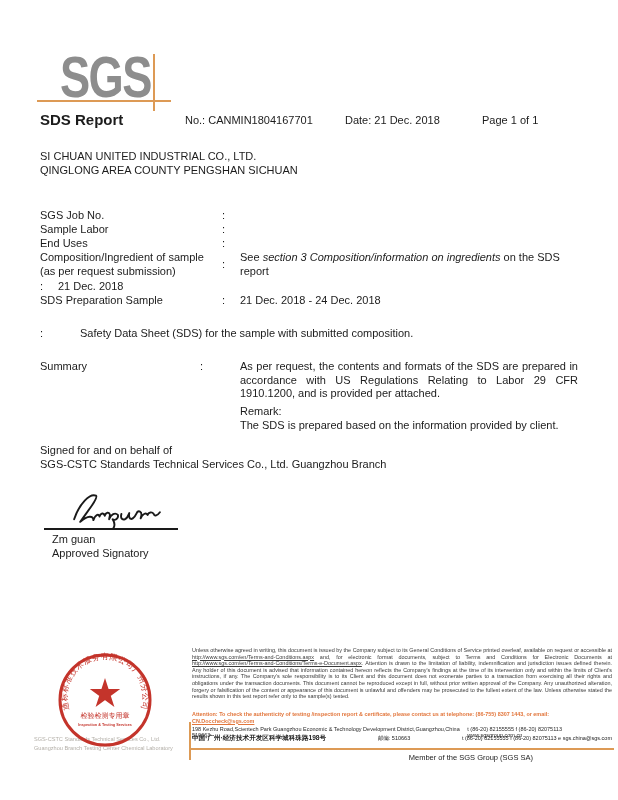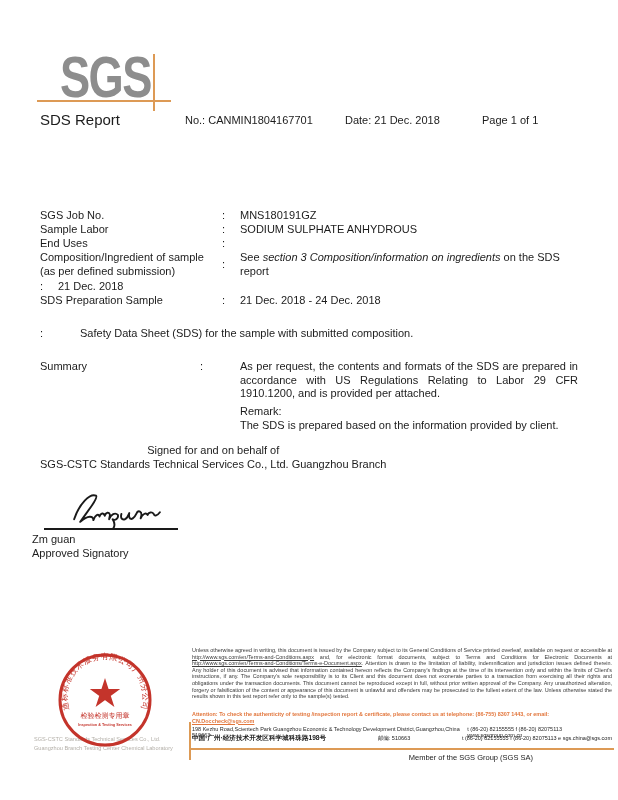--- a/index.html
+++ b/index.html
@@ -7,38 +7,38 @@
     position:relative;width:618px;height:800px;margin:0 auto;background:#ffffff;
     font-family:"Liberation Sans",sans-serif;color:#1c1c1c;overflow:hidden;
   }
   
   .logo-text{
     position:absolute;left:60px;top:48px;font-size:58px;font-weight:bold;color:#8d8d8d;
     letter-spacing:-2px;transform:scaleX(.78);transform-origin:left top;line-height:1;
   }
   .logo-hline{position:absolute;left:37px;top:100px;width:134px;height:2px;background:#dd9a55;}
   .logo-vline{position:absolute;left:153px;top:54px;width:2px;height:57px;background:#dd9a55;}
-  .doc-title{position:absolute;left:40px;top:111px;font-size:15px;font-weight:normal;}
+  .doc-title{position:absolute;left:40px;top:111px;font-size:15px;font-weight:bold;}
   .hmeta{position:absolute;top:114px;font-size:11px;}
   .hmeta.no{left:185px;} .hmeta.date{left:345px;} .hmeta.pg{left:482px;}
   
   .client{position:absolute;left:40px;top:149px;font-size:11px;line-height:14px;}
   
   .frow{position:absolute;left:40px;width:538px;display:flex;font-size:11px;line-height:13.5px;}
   .flbl{width:182px;flex:none;}
   .fcolon{width:18px;flex:none;}
   .fval{flex:1;}
   .w2 .flbl{width:160px;} .w2 .fcolon{width:40px;}
   .just{text-align:justify;}
   .remark{position:absolute;left:240px;top:404px;width:338px;font-size:11px;line-height:14px;}
-  .signed{position:absolute;left:40px;top:444px;font-size:11px;line-height:13.5px;text-align:center;}
+  .signed{position:absolute;left:40px;top:444px;font-size:11px;line-height:13.5px;}
   
   .sigsvg{position:absolute;left:62px;top:486px;}
   .sigline{position:absolute;left:44px;top:528px;width:134px;height:2px;background:#1a1a1a;}
-  .signame{position:absolute;left:32px;top:533px;font-size:11px;line-height:13.5px;}
+  .signame{position:absolute;left:52px;top:533px;font-size:11px;line-height:13.5px;}
   
   .stamp-co{position:absolute;left:34px;top:735px;width:165px;font-size:5.6px;line-height:9px;color:#b3afa8;}
   .stampsvg{position:absolute;left:57px;top:652px;}
   .legal{position:absolute;left:192px;top:647px;width:420px;font-size:5.45px;line-height:6.6px;
          color:#3a3a3a;text-align:justify;}
   .legal .u{text-decoration:underline;}
   .attention{position:absolute;left:192px;top:711px;width:420px;font-size:5.45px;line-height:6.6px;
          color:#e2763c;font-weight:bold;}
   .attention .u{text-decoration:underline;}
   .addr1{position:absolute;left:192px;top:726px;width:420px;font-size:5.5px;color:#2a2a2a;
@@ -57,39 +57,41 @@
 
   <div class="logo-text">SGS</div>
   <div class="logo-hline"></div>
   <div class="logo-vline"></div>
 
   <div class="doc-title">SDS Report</div>
   <div class="hmeta no">No.: CANMIN1804167701</div>
   <div class="hmeta date">Date: 21 Dec. 2018</div>
   <div class="hmeta pg">Page 1 of 1</div>
 
+  <div class="client">
+    <div>SI CHUAN UNITED INDUSTRIAL CO., LTD.</div>
+    <div>QINGLONG AREA COUNTY PENGSHAN SICHUAN</div>
+  </div>
 
   <div class="frow" style="top:209px">
     <span class="flbl">SGS Job No.</span>
     <span class="fcolon">:</span>
-    <span class="fval">MNS180191GZ</span>
   </div>
   <div class="frow" style="top:223px">
     <span class="flbl">Sample Labor</span>
     <span class="fcolon">:</span>
-    <span class="fval">SODIUM SULPHATE ANHYDROUS</span>
   </div>
   <div class="frow" style="top:237px">
     <span class="flbl">End Uses</span>
     <span class="fcolon">:</span>
   </div>
   <div class="frow" style="top:251px">
     <span class="flbl">
       <span>Composition/Ingredient of sample</span><br>
-      <span>(as per defined submission)</span>
+      <span>(as per request submission)</span>
     </span>
     <span class="fcolon" style="align-self:center">:</span>
     <span class="fval" style="align-self:center">
       <span>See </span><i>section 3 Composition/information on ingredients</i><span> on the SDS report</span>
     </span>
   </div>
   <div class="frow" style="top:280px">
     <span class="fcolon">:</span>
     <span class="fval">21 Dec. 2018</span>
   </div>

